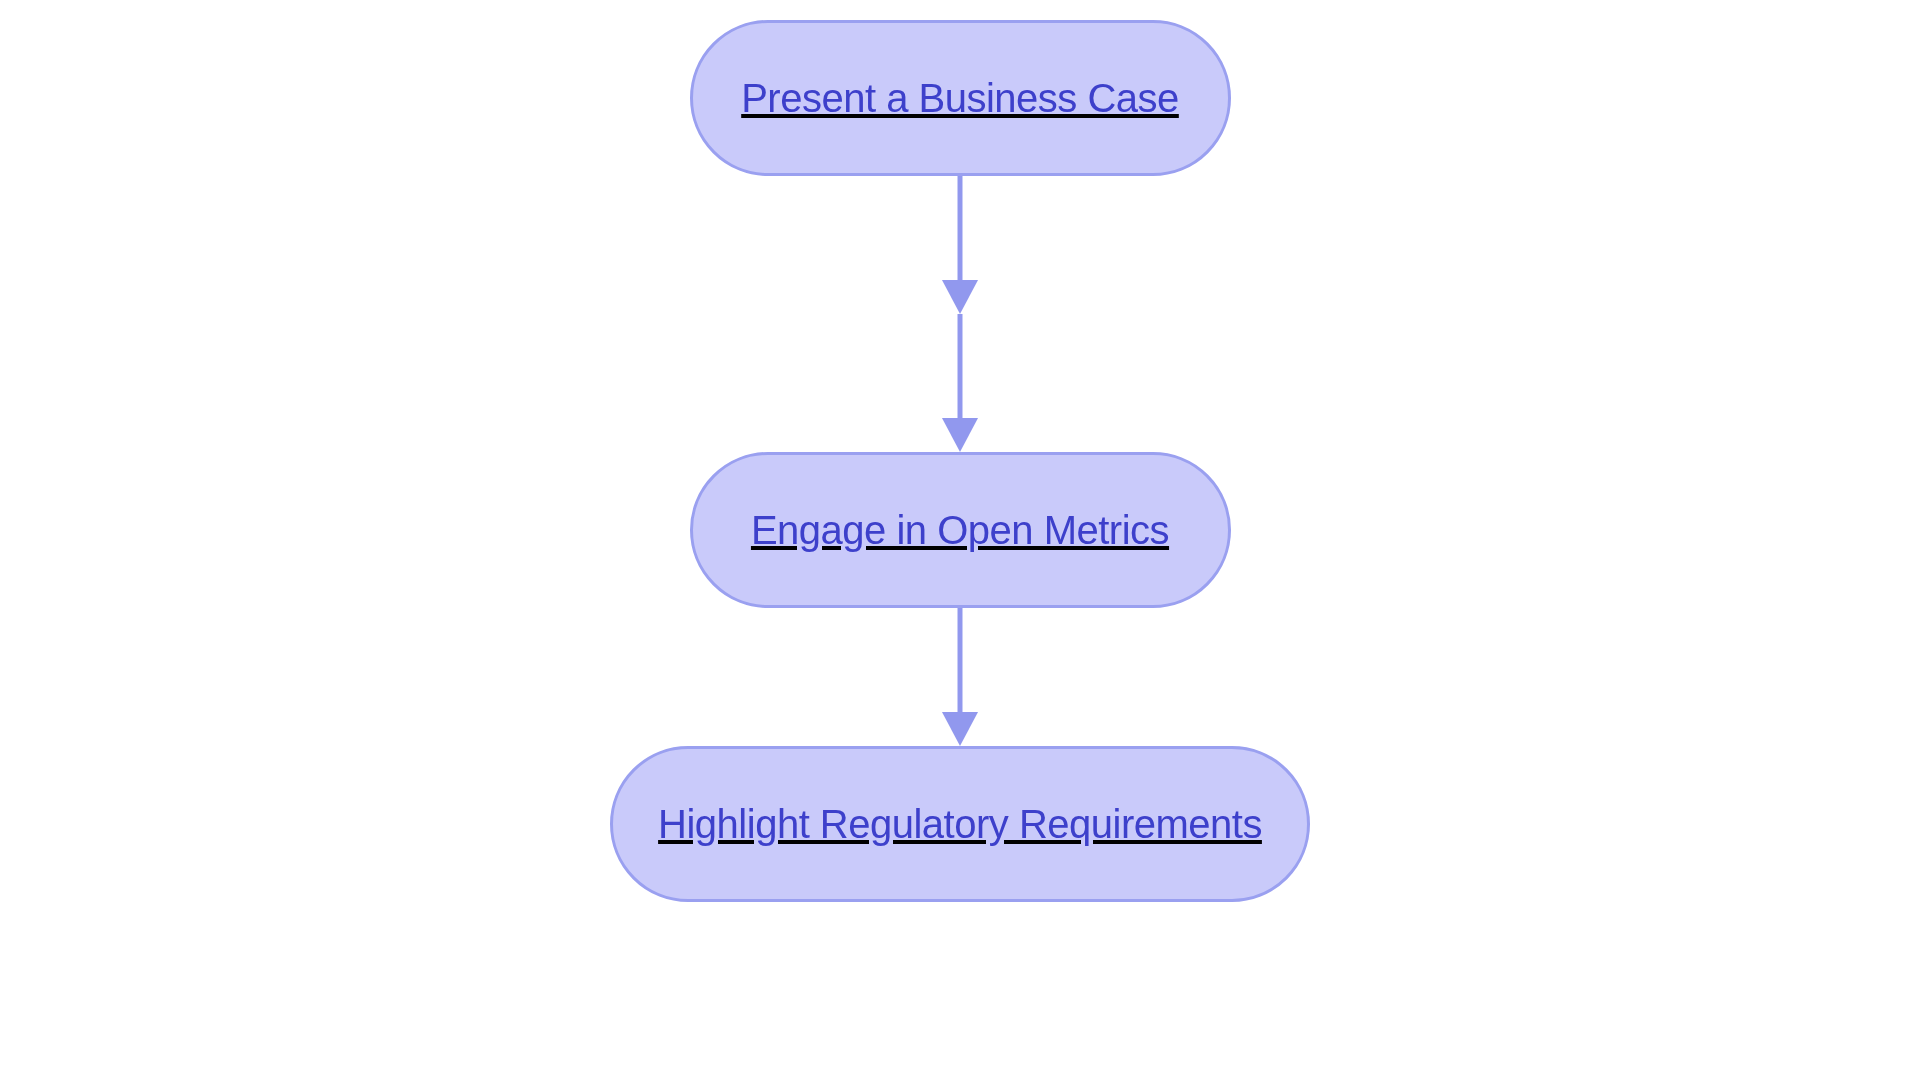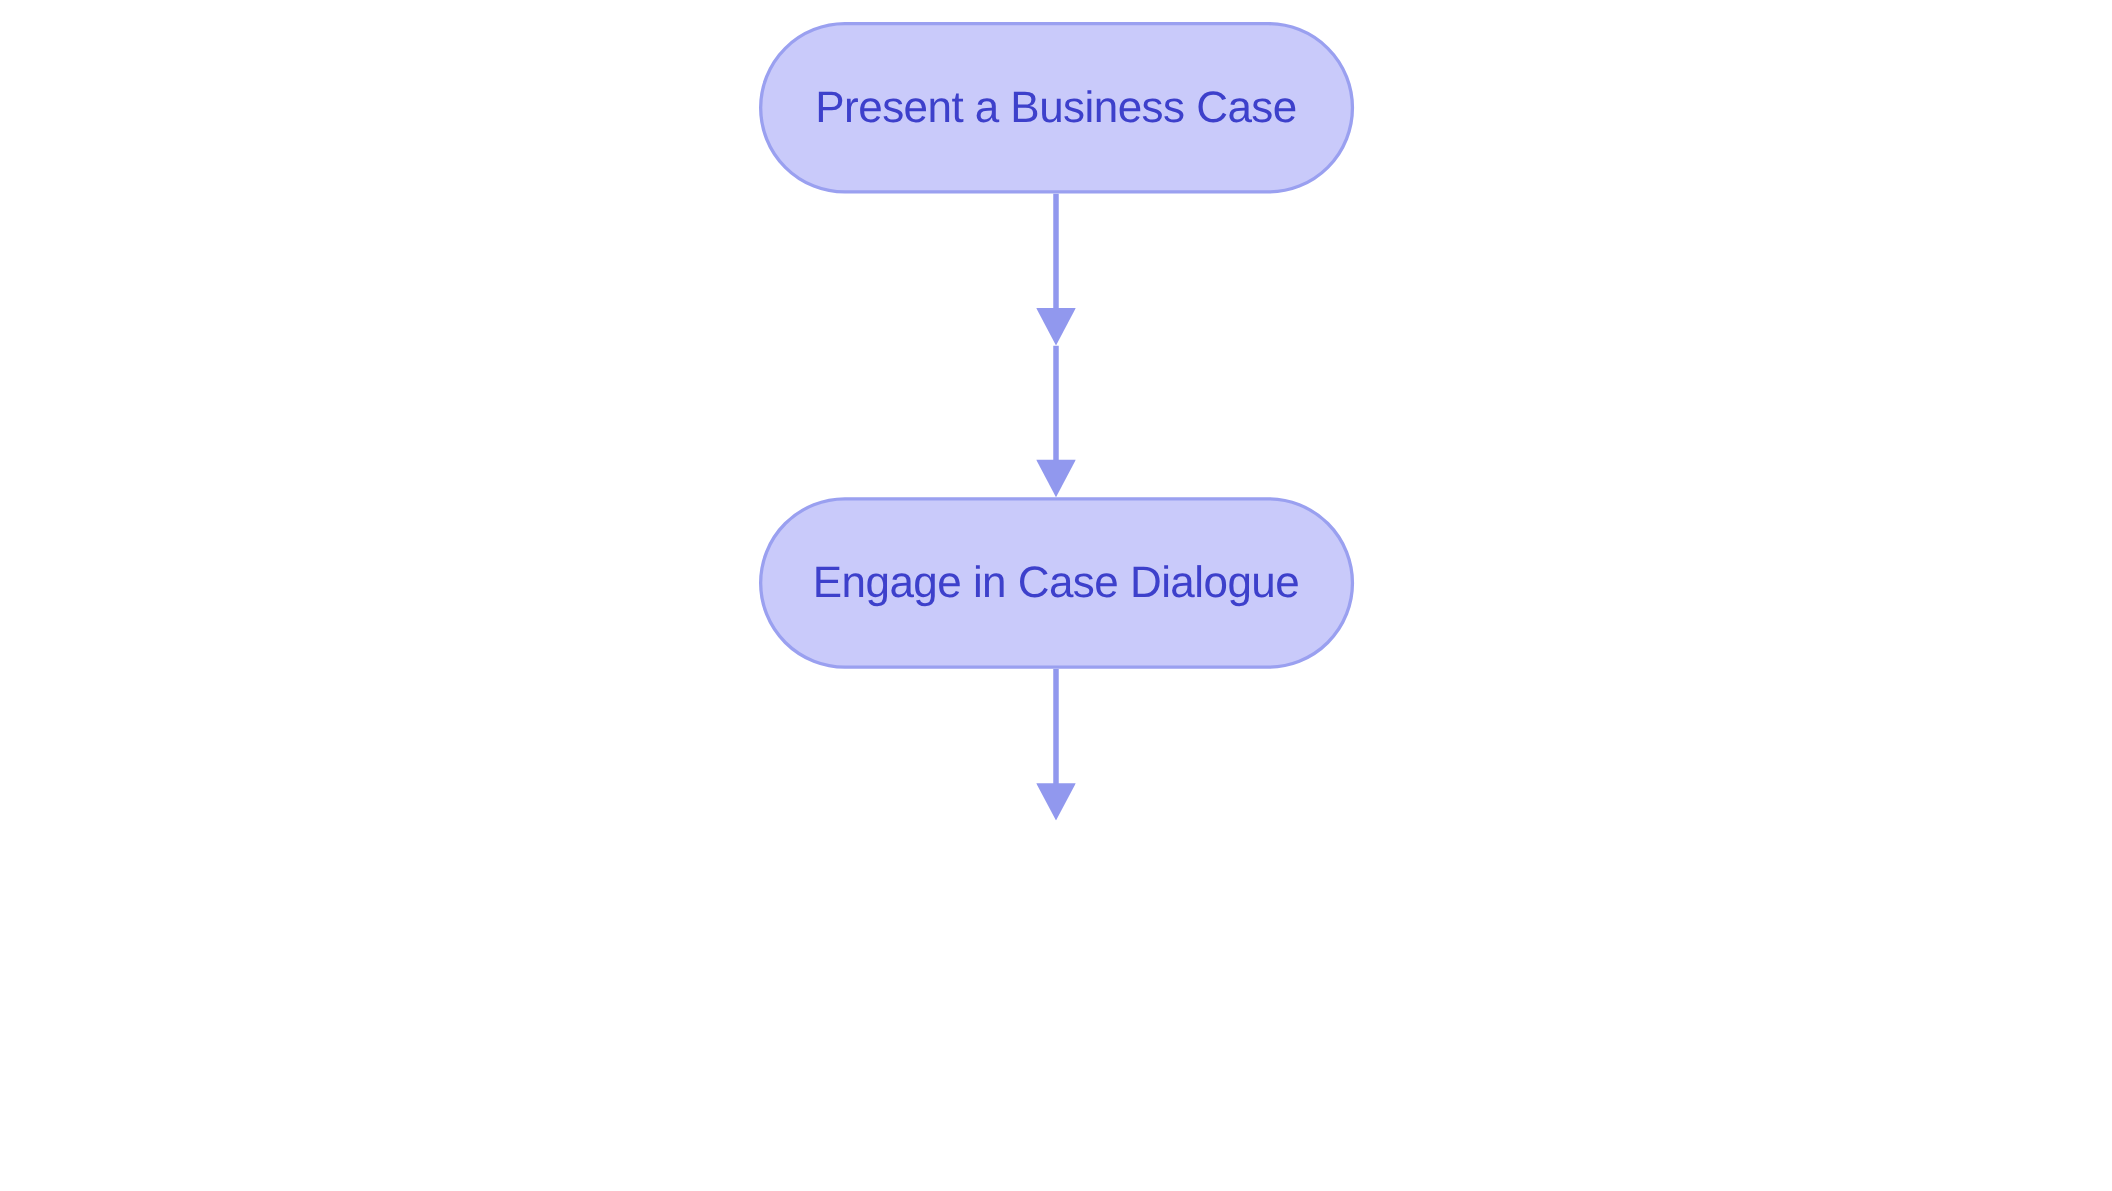--- a/index.html
+++ b/index.html
@@ -12,20 +12,21 @@
     width: 1920px;
     height: 1083px;
     background: var(--bg, #ffffff);
     overflow: hidden;
     display: flex;
     flex-direction: column;
     align-items: center;
     padding-top: 20px;
     box-sizing: border-box;
     font-family: "Liberation Sans", sans-serif;
+    text-decoration: underline;
   }
   .node {
     height: 156px;
     border-radius: 78px;
     background: var(--node-fill, #c9cafa);
     border: 3px solid var(--node-border, #9aa0f0);
     box-sizing: border-box;
     display: flex;
     align-items: center;
     justify-content: center;
@@ -70,24 +71,27 @@
 
 
   <div class="arrow">
     <svg viewBox="0 0 36 138" xmlns="http://www.w3.org/2000/svg" aria-hidden="true">
       <line x1="18" y1="0" x2="18" y2="106" stroke="currentColor" stroke-width="5"></line>
       <polygon points="0,104 36,104 18,138" fill="currentColor"></polygon>
     </svg>
   </div>
 
   <div class="node node-2">
-    <span class="node-label">Engage in Case Dialogue</span>
+    <span class="node-label">Engage in Open Metrics</span>
   </div>
 
   <div class="arrow">
     <svg viewBox="0 0 36 138" xmlns="http://www.w3.org/2000/svg" aria-hidden="true">
       <line x1="18" y1="0" x2="18" y2="106" stroke="currentColor" stroke-width="5"></line>
       <polygon points="0,104 36,104 18,138" fill="currentColor"></polygon>
     </svg>
   </div>
 
+  <div class="node node-3">
+    <span class="node-label">Highlight Regulatory Requirements</span>
+  </div>
 
 </div>
 
 </body></html>

